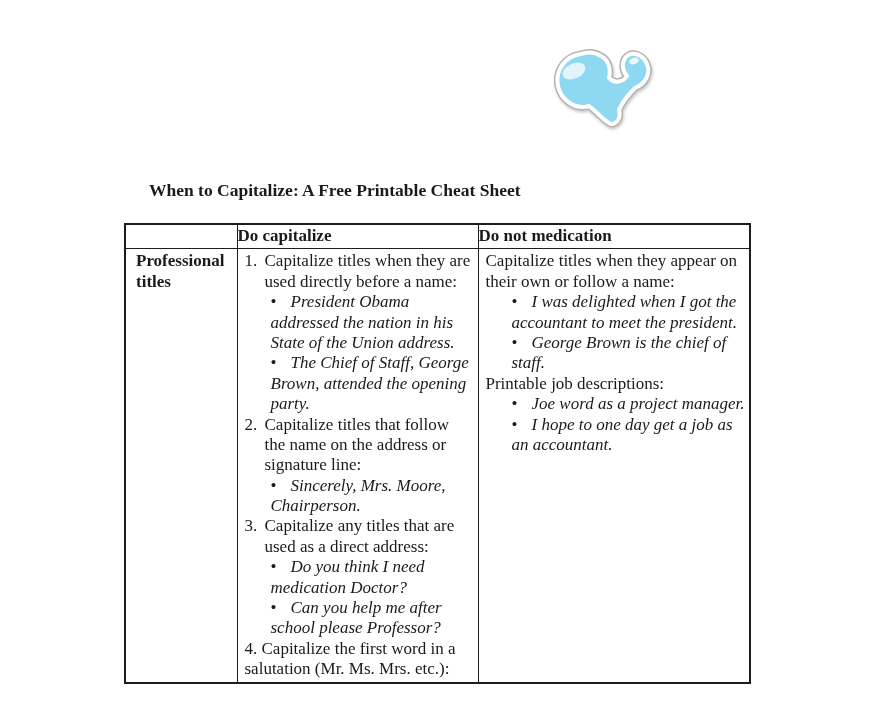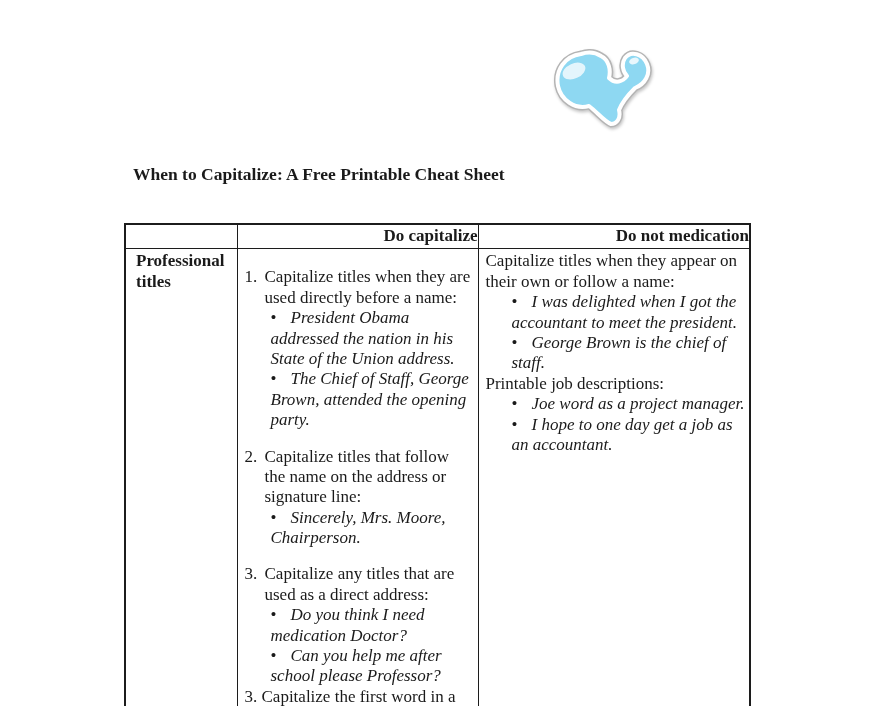--- a/index.html
+++ b/index.html
@@ -50,21 +50,21 @@
     letter-spacing: 0.2px;
     color: #a5a5a5;
     white-space: nowrap;
   }
 
   
   .title {
     position: absolute;
     left: 133px;
     top: 164px;
-    margin: 0;
+    margin: 16px;
     font-size: 17.5px;
     font-weight: bold;
     white-space: nowrap;
   }
 
   
   .cap-table {
     position: absolute;
     left: 124px;
     top: 223px;
@@ -76,36 +76,36 @@
   .cap-table col.c1 { width: 112px; }
   .cap-table col.c2 { width: 241px; }
   .cap-table col.c3 { width: 272px; }
   .cap-table th, .cap-table td {
     border: 1px solid #1c1c1c;
     font-size: 17px;
     line-height: 1.2;
   }
   .cap-table th {
     font-weight: bold;
-    text-align: right;
+    text-align: left;
     height: 19px;
     padding: 1px 0 2px 0;
   }
   .cap-table td {
     vertical-align: top;
   }
   .row-label {
     font-weight: bold;
     padding: 2px 2px 2px 10px;
   }
   .content-cell {
     padding: 2px 4px 2px 7px;
   }
   .para { margin: 0; }
-  .para.numbered { padding-left: 20px; margin-top: 16px; }
+  .para.numbered { padding-left: 20px; }
   .para.numbered .num {
     display: inline-block;
     width: 20px;
     margin-left: -20px;
   }
   .para.bullet { padding-left: 26px; }
   .para.bullet .dot {
     display: inline-block;
     width: 20px;
   }
@@ -167,21 +167,21 @@
           <td class="row-label">Professional titles</td>
           <td class="content-cell">
             <div class="para numbered"><span class="num">1.</span>Capitalize titles when they are used directly before a name:</div>
             <div class="para bullet"><span class="dot">•</span><em>President Obama addressed the nation in his State of the Union address.</em></div>
             <div class="para bullet"><span class="dot">•</span><em>The Chief of Staff, George Brown, attended the opening party.</em></div>
             <div class="para numbered"><span class="num">2.</span>Capitalize titles that follow the name on the address or signature line:</div>
             <div class="para bullet"><span class="dot">•</span><em>Sincerely, Mrs. Moore, Chairperson.</em></div>
             <div class="para numbered"><span class="num">3.</span>Capitalize any titles that are used as a direct address:</div>
             <div class="para bullet"><span class="dot">•</span><em>Do you think I need medication Doctor?</em></div>
             <div class="para bullet"><span class="dot">•</span><em>Can you help me after school please Professor?</em></div>
-            <div class="para plain">3. Capitalize the first word in a salutation (Mr. Ms. Mrs. etc.):</div>
+            <div class="para plain">4. Capitalize the first word in a salutation (Mr. Ms. Mrs. etc.):</div>
           </td>
           <td class="content-cell">
             <div class="para plain">Capitalize titles when they appear on their own or follow a name:</div>
             <div class="para bullet"><span class="dot">•</span><em>I was delighted when I got the accountant to meet the president.</em></div>
             <div class="para bullet"><span class="dot">•</span><em>George Brown is the chief of staff.</em></div>
             <div class="para plain">Printable job descriptions:</div>
             <div class="para bullet"><span class="dot">•</span><em>Joe word as a project manager.</em></div>
             <div class="para bullet"><span class="dot">•</span><em>I hope to one day get a job as an accountant.</em></div>
           </td>
         </tr>

